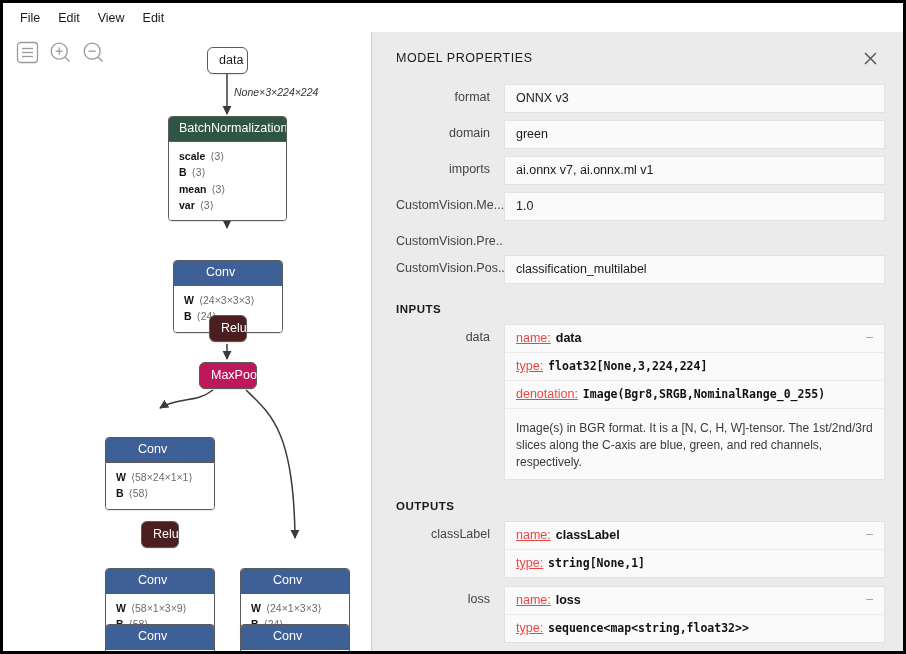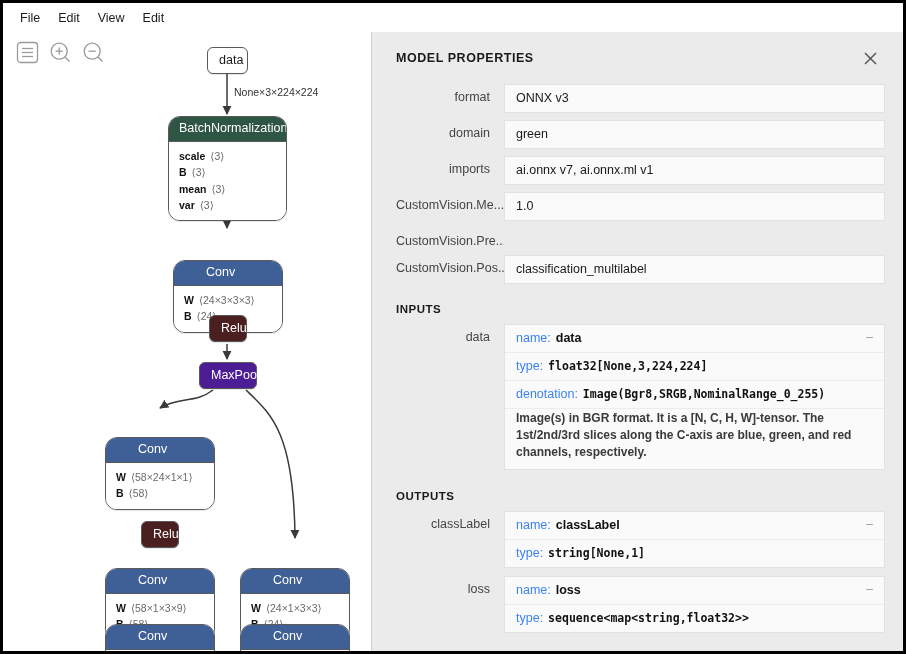--- a/index.html
+++ b/index.html
@@ -51,21 +51,21 @@
     width: 25px; height: 25px;
     display: flex; align-items: center; justify-content: center;
     cursor: pointer;
   }
   .tool-btn svg { display: block; }
 
   
   .node {
     position: absolute;
     border: 1px solid #5a5a5a;
-    border-radius: 12px;
+    border-radius: 4px;
     background: #ffffff;
     overflow: hidden;
     box-shadow: 0 1px 1px rgba(0,0,0,0.10);
   }
   .node-header {
     font-size: 12.5px;
     color: #ffffff;
     padding: 5px 10px 6px 10px;
     line-height: 1.05;
     white-space: nowrap;
@@ -93,46 +93,47 @@
     border: 1px solid #5a5a5a;
     border-radius: 6px;
     font-size: 12.5px;
     padding: 5px 11px 6px 11px;
     white-space: nowrap;
     box-shadow: 0 1px 1px rgba(0,0,0,0.10);
     text-align: center;
   }
   .pill-data { background: #ffffff; color: #1a1a1a; }
   .pill-relu { background: #4b1f1f; color: #ffffff; }
-  .pill-pool { background: #4c1d95; color: #ffffff; }
+  .pill-pool { background: #be185d; color: #ffffff; }
 
   .edge-label {
     position: absolute;
     font-size: 10.5px;
     color: #333;
     white-space: nowrap;
+    font-style: italic;
   }
   #edges { position: absolute; left:0; top:0; width:368px; height:619px; }
 
   
   #panel {
     position: absolute; left: 368px; top: 29px;
     width: 532px; height: 619px;
     background: #ebebeb;
     border-left: 1px solid #cfcfcf;
     overflow: hidden;
   }
   #panel-header {
     position: relative;
     height: 52px;
     display: flex; align-items: center;
     padding: 0 22px 0 24px;
   }
   #panel-title {
-    font-size: 12.5px; font-weight: bold;
+    font-size: 12.5px; font-weight: normal;
     letter-spacing: 0.55px; color: #1a1a1a;
   }
   #panel-close {
     margin-left: auto;
     width: 22px; height: 22px;
     display: flex; align-items: center; justify-content: center;
     cursor: pointer; color: #555;
   }
 
   .section-title {
@@ -181,34 +182,33 @@
     background: #fafafa;
     border: 1px solid #e2e2e2;
   }
   .aline {
     display: flex; align-items: flex-start;
     font-size: 12.5px; color: #1a1a1a;
     padding: 6px 11px 7px 11px;
     border-top: 1px solid #ececec;
   }
   .aline:first-child { border-top: none; }
-  .akey { color: #3b82f6; margin-right: 5px; white-space: nowrap; }
+  .akey { color: #ef4444; margin-right: 5px; white-space: nowrap; text-decoration: underline; }
   .aval-bold { font-weight: bold; color: #111; }
   .aval-mono {
     font-family: "DejaVu Sans Mono", "Liberation Mono", monospace;
     font-size: 11.5px; font-weight: bold; color: #111;
     word-break: break-all;
   }
   .adesc {
     display: block;
     font-size: 12px; color: #3a3a3a;
     line-height: 1.42;
-    padding: 1px 11px 8px 11px;
+    padding: 11px 11px 8px 11px;
     border-top: 1px solid #ececec;
-    font-weight: bold;
   }
   .collapse-dash {
     margin-left: auto; color: #9a9a9a; font-size: 12px;
     padding-left: 10px; cursor: pointer; line-height: 1;
   }
 </style>
 </head>
 <body>
 
 <div id="app">

